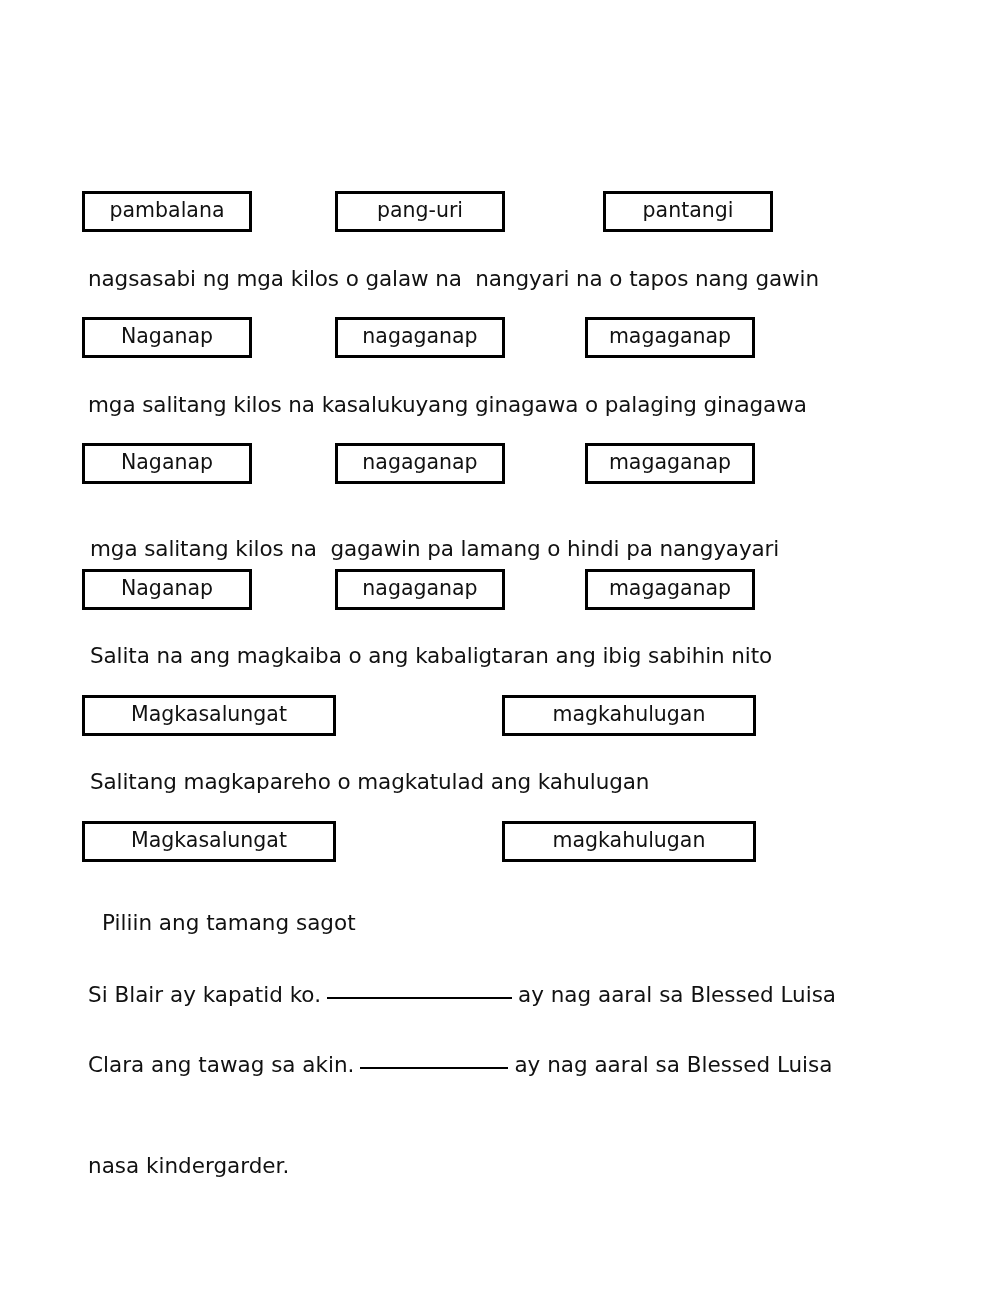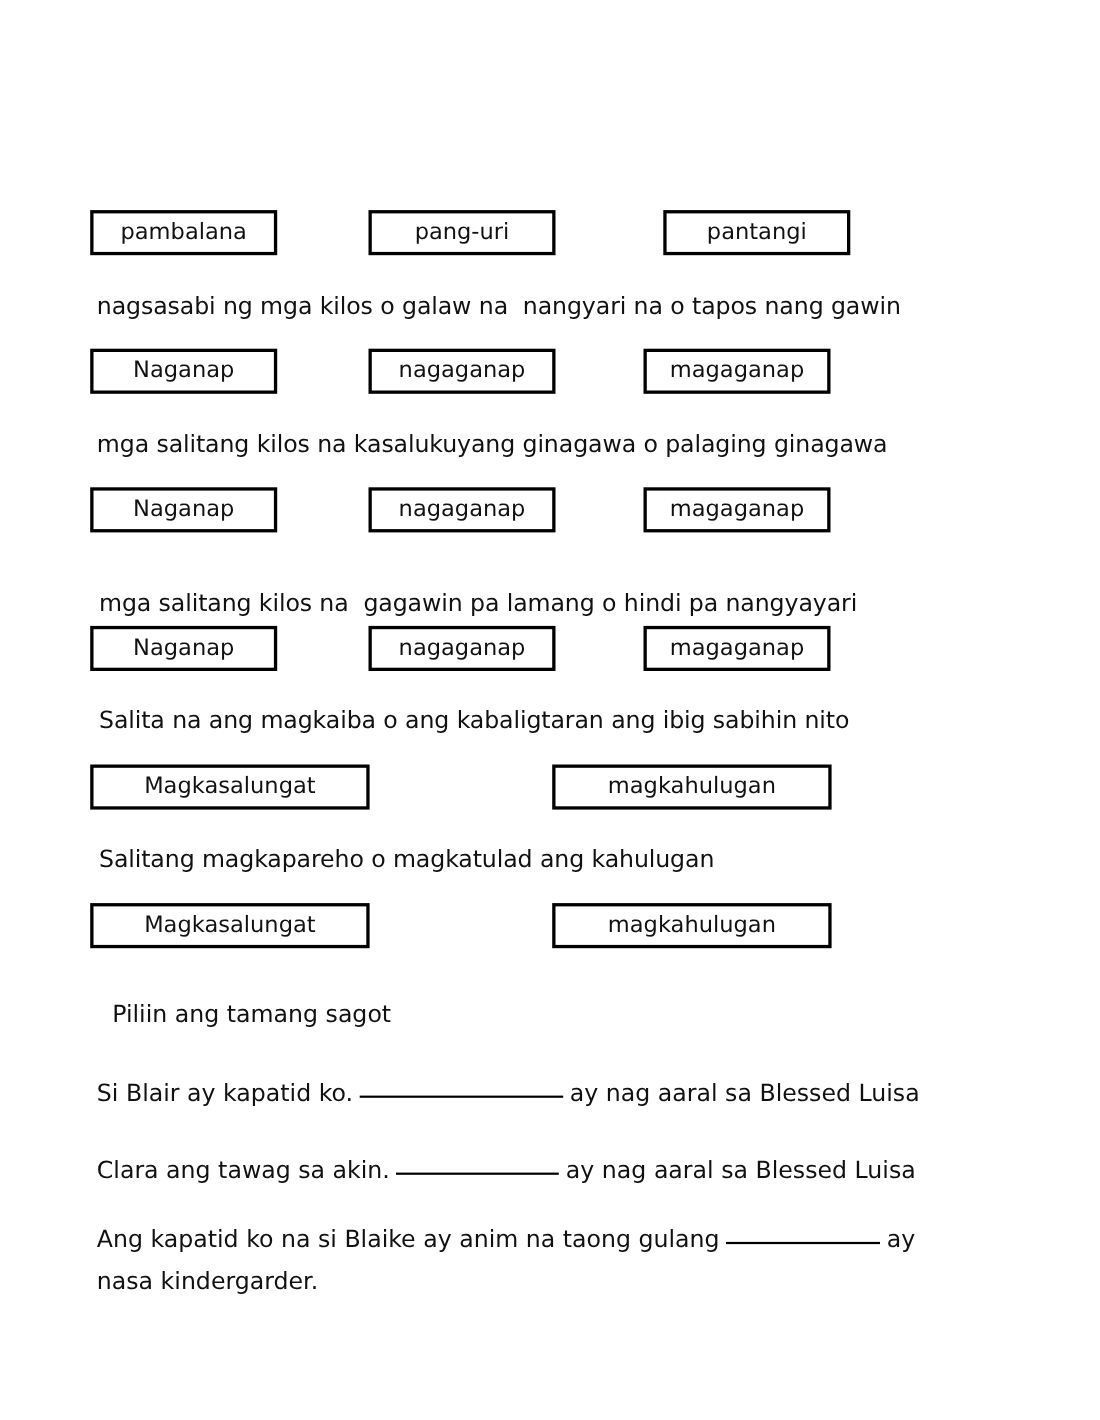--- a/index.html
+++ b/index.html
@@ -132,19 +132,16 @@
   <div class="heading" style="top:907px;">Piliin ang tamang sagot</div>
 
   <div class="sentence" style="top:979px;">
     <span>Si Blair ay kapatid ko.</span><span class="blank b1"></span><span>ay nag aaral sa Blessed Luisa</span>
   </div>
 
   <div class="sentence" style="top:1049px;">
     <span>Clara ang tawag sa akin.</span><span class="blank b2"></span><span>ay nag aaral sa Blessed Luisa</span>
   </div>
 
-  <div class="sentence" style="top:1112px;">
-    <span>Ang kapatid ko na si Blaike ay anim na taong gulang</span><span class="blank b3"></span><span>ay</span>
-  </div>
 
   <div class="sentence" style="top:1150px;">nasa kindergarder.</div>
 
 </div>
 
 </body></html>

